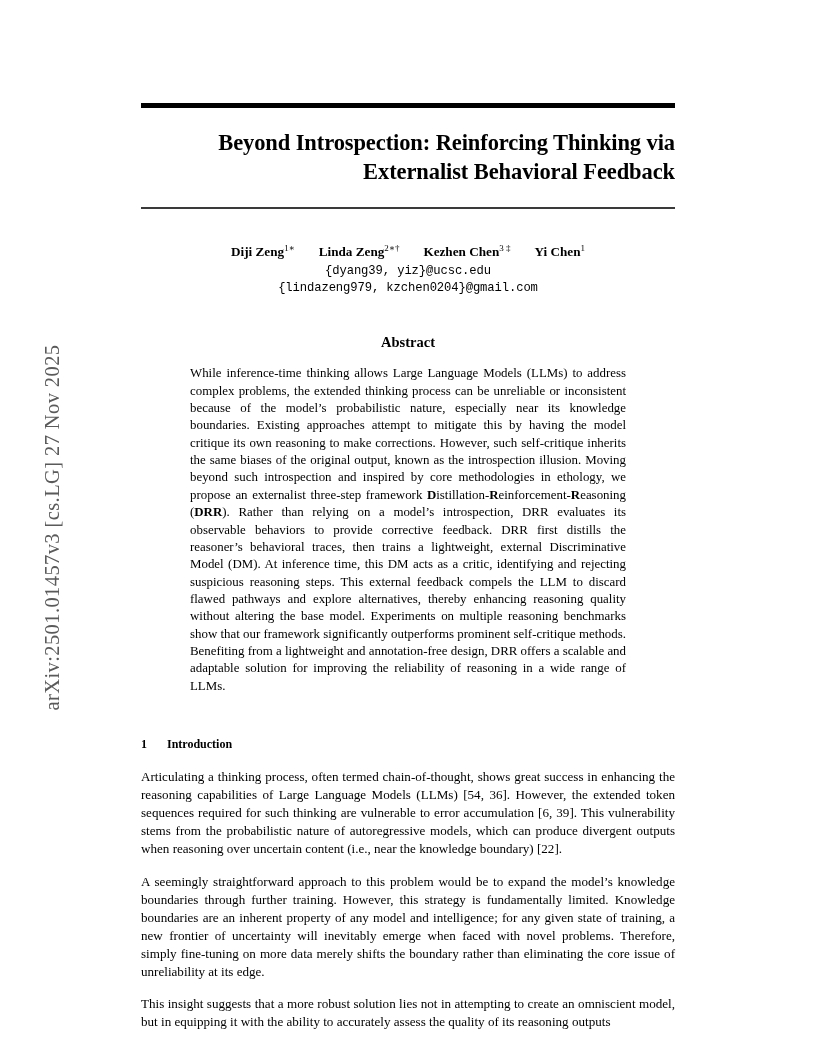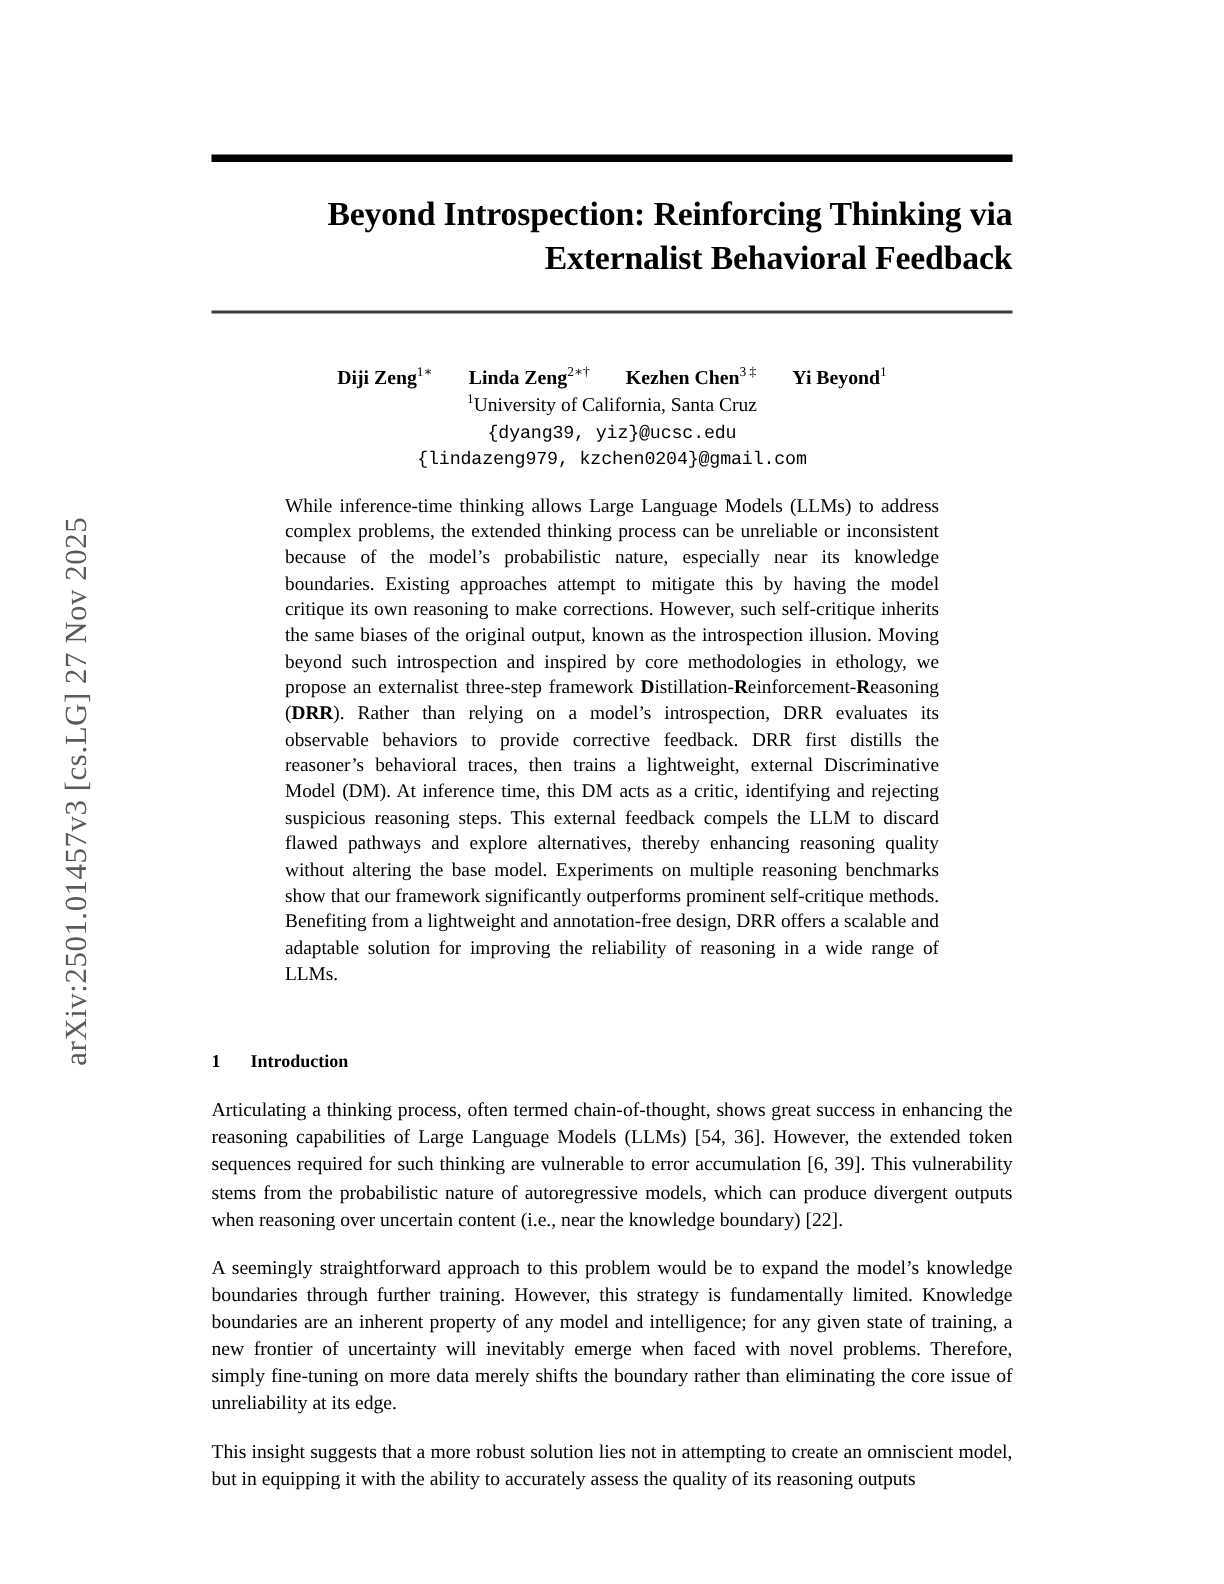--- a/index.html
+++ b/index.html
@@ -148,27 +148,27 @@
 
     <div class="title">
       <span>Beyond Introspection: Reinforcing Thinking via</span><br>
       <span>Externalist Behavioral Feedback</span>
     </div>
 
     <div class="rule-thin"></div>
 
     <div class="authors">
       <div class="author-row">
-        <span class="author"><span>Diji Zeng</span><sup>1∗</sup></span><span class="author"><span>Linda Zeng</span><sup>2∗†</sup></span><span class="author"><span>Kezhen Chen</span><sup>3 ‡</sup></span><span class="author"><span>Yi Beyond</span><sup>1</sup></span>
+        <span class="author"><span>Diji Zeng</span><sup>1∗</sup></span><span class="author"><span>Linda Zeng</span><sup>2∗†</sup></span><span class="author"><span>Kezhen Chen</span><sup>3 ‡</sup></span><span class="author"><span>Yi Chen</span><sup>1</sup></span>
       </div>
-      <div class="affil"><sup>1</sup><span>University of California, Santa Cruz</span></div>
       <div class="email email-first">{dyang39, yiz}@ucsc.edu</div>
       <div class="email">{lindazeng979, kzchen0204}@gmail.com</div>
     </div>
 
+    <div class="abstract-head">Abstract</div>
     <div class="abstract-body"><span>While inference-time thinking allows Large Language Models (LLMs) to address complex problems, the extended thinking process can be unreliable or inconsistent because of the model’s probabilistic nature, especially near its knowledge boundaries. Existing approaches attempt to mitigate this by having the model critique its own reasoning to make corrections. However, such self-critique inherits the same biases of the original output, known as the introspection illusion. Moving beyond such introspection and inspired by core methodologies in ethology, we propose an externalist three-step framework </span><b>D</b><span>istillation-</span><b>R</b><span>einforcement-</span><b>R</b><span>easoning</span><span> (</span><b>DRR</b><span>). Rather than relying on a model’s introspection, DRR evaluates its observable behaviors to provide corrective feedback. DRR first distills the reasoner’s behavioral traces, then trains a lightweight, external Discriminative Model (DM). At inference time, this DM acts as a critic, identifying and rejecting suspicious reasoning steps. This external feedback compels the LLM to discard flawed pathways and explore alternatives, thereby enhancing reasoning quality without altering the base model. Experiments on multiple reasoning benchmarks show that our framework significantly outperforms prominent self-critique methods. Benefiting from a lightweight and annotation-free design, DRR offers a scalable and adaptable solution for improving the reliability of reasoning in a wide range of LLMs.</span></div>
 
     <div class="section-head"><span class="num">1</span><span>Introduction</span></div>
 
     <div class="body-par first">Articulating a thinking process, often termed chain-of-thought, shows great success in enhancing the reasoning capabilities of Large Language Models (LLMs) [54, 36]. However, the extended token sequences required for such thinking are vulnerable to error accumulation [6, 39]. This vulnerability stems from the probabilistic nature of autoregressive models, which can produce divergent outputs when reasoning over uncertain content (i.e., near the knowledge boundary) [22].</div>
     <div class="body-par">A seemingly straightforward approach to this problem would be to expand the model’s knowledge boundaries through further training. However, this strategy is fundamentally limited. Knowledge boundaries are an inherent property of any model and intelligence; for any given state of training, a new frontier of uncertainty will inevitably emerge when faced with novel problems. Therefore, simply fine-tuning on more data merely shifts the boundary rather than eliminating the core issue of unreliability at its edge.</div>
     <div class="body-par">This insight suggests that a more robust solution lies not in attempting to create an omniscient model, but in equipping it with the ability to accurately assess the quality of its reasoning outputs</div>
 
   </div>
 </div>

